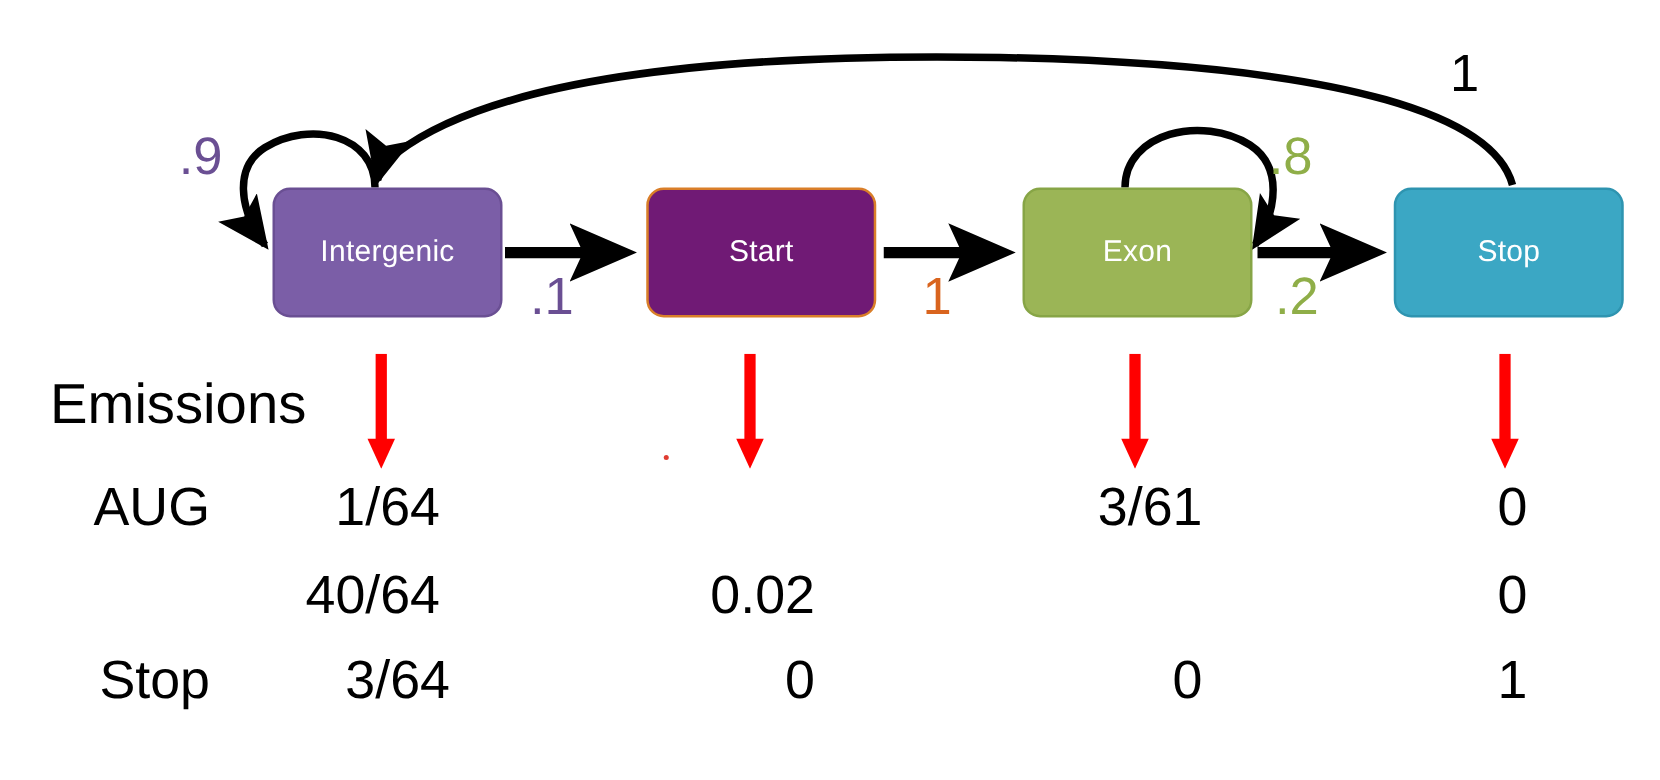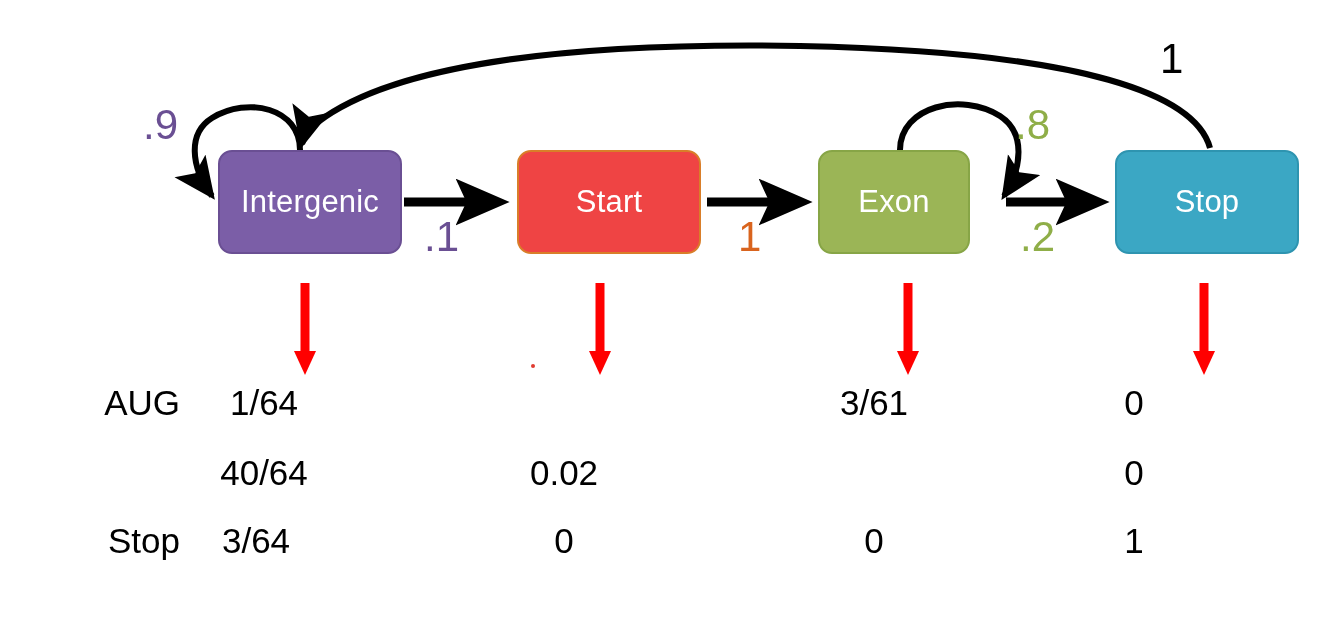--- a/index.html
+++ b/index.html
@@ -23,48 +23,47 @@
     height: 624px;
     pointer-events: none;
   }
   .state-box {
     position: absolute;
     border-radius: 14px;
     display: flex;
     align-items: center;
     justify-content: center;
     color: #ffffff;
-    font-size: 31px;
+    font-size: 24px;
     font-family: "Liberation Sans", sans-serif;
     letter-spacing: 0.2px;
     box-sizing: border-box;
   }
   .edge-label {
     position: absolute;
     font-size: 42px;
     font-family: "Liberation Sans", sans-serif;
     line-height: 1;
     white-space: nowrap;
   }
   .red-arrow {
     position: absolute;
     width: 26px;
     height: 92px;
   }
   .tbl-text {
     position: absolute;
-    font-size: 35px;
+    font-size: 43px;
     font-family: "Liberation Sans", sans-serif;
     color: #000000;
     line-height: 1;
     white-space: nowrap;
-    margin-left: 12px;
   }
   .tbl-rowlabel { text-align: right; }
-  .tbl-cell { text-align: center; }
+  .tbl-cell { text-align: right; }
   .emissions-title {
     position: absolute;
     font-size: 45px;
     font-family: "Liberation Sans", sans-serif;
     color: #000000;
     line-height: 1;
     white-space: nowrap;
   }
   .speck {
     position: absolute;
@@ -110,44 +109,45 @@
 
     <g>
       <path d="M 1210 148 C 1196 96, 1090 52, 800 46 C 560 42, 392 66, 318 122 C 308 130, 304 136, 302 144" fill="none" stroke="#000000" stroke-width="6" marker-end="url(#ah)"></path>
     </g>
   </svg>
 
   <div class="state-box" style="left:218px; top:150px; width:184px; height:104px; background:#7B5EA7; border:2px solid #6A4F93;">
     <span>Intergenic</span>
   </div>
 
-  <div class="state-box" style="left:517px; top:150px; width:184px; height:104px; background:#ef4444; border:2px solid #D97E29;">
+  <div class="state-box" style="left:517px; top:150px; width:184px; height:104px; background:#701a75; border:2px solid #D97E29;">
     <span>Start</span>
   </div>
 
-  <div class="state-box" style="left:818px; top:150px; width:152px; height:104px; background:#9BB556; border:2px solid #87A546;">
+  <div class="state-box" style="left:818px; top:150px; width:184px; height:104px; background:#9BB556; border:2px solid #87A546;">
     <span>Exon</span>
   </div>
 
   <div class="state-box" style="left:1115px; top:150px; width:184px; height:104px; background:#3BA7C4; border:2px solid #2E94B0;">
     <span>Stop</span>
   </div>
 
   <div class="edge-label" style="left:143px; top:104px; color:#6A4F93;">.9</div>
 
   <div class="edge-label" style="left:424px; top:216px; color:#6A4F93;">.1</div>
 
   <div class="edge-label" style="left:738px; top:216px; color:#D9641E;">1</div>
 
   <div class="edge-label" style="left:1015px; top:104px; color:#8FAE48;">.8</div>
 
   <div class="edge-label" style="left:1020px; top:216px; color:#8FAE48;">.2</div>
 
   <div class="edge-label" style="left:1160px; top:38px; color:#000000;">1</div>
 
+  <div class="emissions-title" style="left:40px; top:300px;">Emissions</div>
 
   <svg class="red-arrow" style="left:292px; top:283px;" viewBox="0 0 26 92" xmlns="http://www.w3.org/2000/svg">
     <line x1="13" y1="0" x2="13" y2="72" stroke="#FF0000" stroke-width="9"></line>
     <path d="M2,68 L24,68 L13,92 Z" fill="#FF0000"></path>
   </svg>
 
   <svg class="red-arrow" style="left:587px; top:283px;" viewBox="0 0 26 92" xmlns="http://www.w3.org/2000/svg">
     <line x1="13" y1="0" x2="13" y2="72" stroke="#FF0000" stroke-width="9"></line>
     <path d="M2,68 L24,68 L13,92 Z" fill="#FF0000"></path>
   </svg>
@@ -162,21 +162,21 @@
     <path d="M2,68 L24,68 L13,92 Z" fill="#FF0000"></path>
   </svg>
 
   <div class="speck" style="left:531px; top:364px; background:#E03C31;"></div>
 
   <div class="tbl-text tbl-rowlabel" style="left:0px; width:168px; top:385px;">AUG</div>
   <div class="tbl-text tbl-rowlabel" style="left:0px; width:168px; top:523px;">Stop</div>
 
   <div class="tbl-text tbl-cell" style="left:152px; width:200px; top:385px;">1/64</div>
   <div class="tbl-text tbl-cell" style="left:152px; width:200px; top:455px;">40/64</div>
-  <div class="tbl-text tbl-cell" style="left:144px; width:200px; top:523px;">3/64</div>
+  <div class="tbl-text tbl-cell" style="left:160px; width:200px; top:523px;">3/64</div>
 
   <div class="tbl-text tbl-cell" style="left:452px; width:200px; top:455px;">0.02</div>
   <div class="tbl-text tbl-cell" style="left:452px; width:200px; top:523px;">0</div>
 
   <div class="tbl-text tbl-cell" style="left:762px; width:200px; top:385px;">3/61</div>
   <div class="tbl-text tbl-cell" style="left:762px; width:200px; top:523px;">0</div>
 
   <div class="tbl-text tbl-cell" style="left:1022px; width:200px; top:385px;">0</div>
   <div class="tbl-text tbl-cell" style="left:1022px; width:200px; top:455px;">0</div>
   <div class="tbl-text tbl-cell" style="left:1022px; width:200px; top:523px;">1</div>

